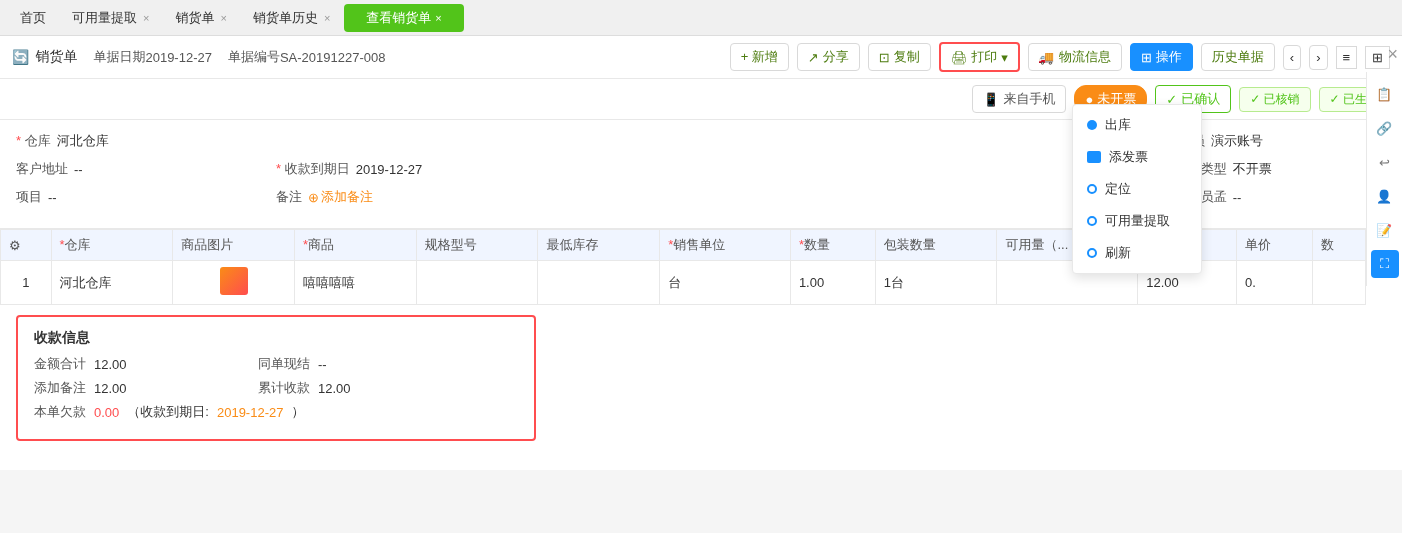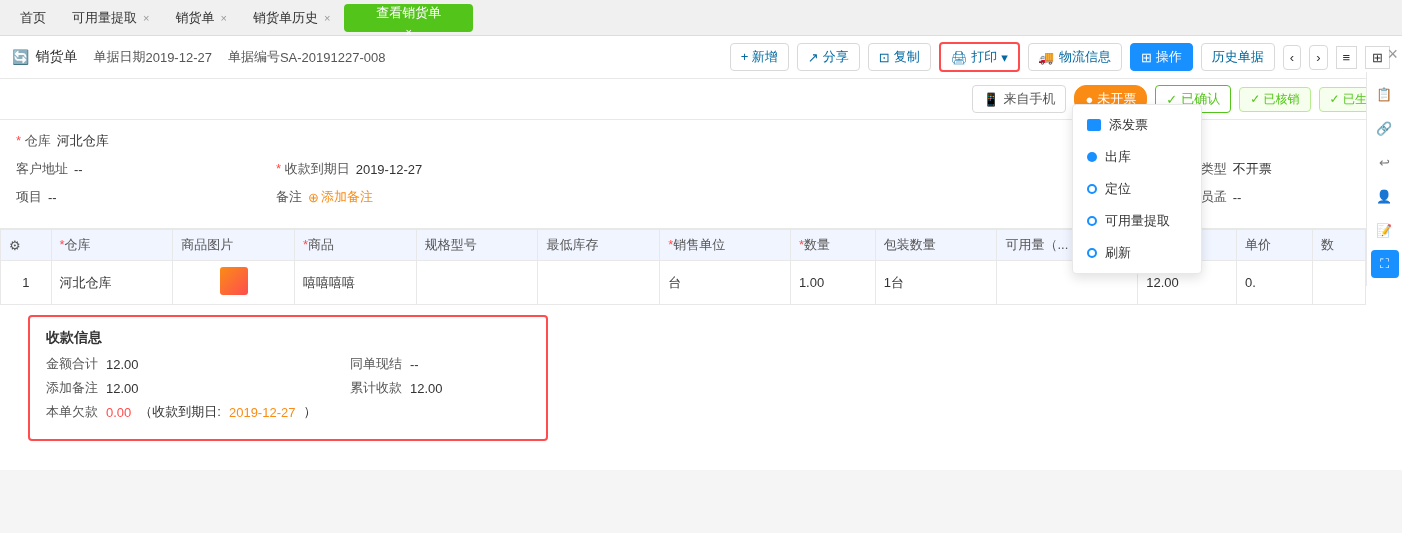--- a/index.html
+++ b/index.html
@@ -9,42 +9,42 @@
     .tab-bar {
       display: flex; align-items: center; background: #f0f0f0; border-bottom: 1px solid #ddd;
       height: 36px; padding: 0 8px; gap: 2px;
     }
     .tab {
       display: flex; align-items: center; padding: 0 12px; height: 28px; cursor: pointer;
       border-radius: 4px 4px 0 0; font-size: 13px; gap: 6px; white-space: nowrap;
     }
     .tab.home { background: transparent; }
     .tab-close { color: #999; font-size: 11px; cursor: pointer; }
-    .tab-highlight { background: #52c41a; color: #fff; border-radius: 4px; padding: 0 32px; height: 28px; display:flex;align-items:center; gap:4px;flex-direction:column; }
+    .tab-highlight { background: #52c41a; color: #fff; border-radius: 4px; padding: 0 22px; height: 28px; display:flex;align-items:center; gap:4px; }
 
     
     .main { background: #fff; height: calc(100vh - 36px); overflow: hidden; position: relative; }
 
     
     .doc-header {
       display: flex; align-items: center; padding: 6px 12px; border-bottom: 1px solid #e8e8e8;
       background: #fff; gap: 16px;
     }
     .doc-title { display: flex; align-items: center; gap: 6px; font-size: 14px; font-weight: 500; }
     .doc-title-icon { color: #1890ff; }
     .doc-meta { display: flex; align-items: center; gap: 16px; font-size: 13px; color: #555; }
     .doc-meta-item { display: flex; align-items: center; gap: 0; }
 
     
     .toolbar {
       display: flex; align-items: center; margin-left: auto; gap: 8px;
     }
     .btn-toolbar {
       display: flex; align-items: center; gap: 4px; padding: 4px 10px; border: 1px solid #d9d9d9;
-      border-radius: 4px; cursor: pointer; background: #fff; font-size: 13px; color: #0369a1;
+      border-radius: 4px; cursor: pointer; background: #fff; font-size: 13px; color: #4d7c0f;
     }
     .btn-toolbar.active-op { background: #1890ff; color: #fff; border-color: #1890ff; }
     .btn-status-green { background: #f6ffed; border: 1px solid #b7eb8f; color: #52c41a; border-radius: 4px; padding: 3px 10px; font-size: 12px; }
     .btn-nav { padding: 4px 6px; border: 1px solid #d9d9d9; border-radius: 4px; cursor: pointer; background: #fff; }
     .btn-icon-view { padding: 3px 6px; border: 1px solid #d9d9d9; cursor: pointer; background: #fff; }
 
     
     .action-bar {
       display: flex; align-items: center; padding: 6px 12px; border-bottom: 1px solid #e8e8e8;
       gap: 8px; justify-content: flex-end;
@@ -70,25 +70,25 @@
       background: #f0f5ff; border: 1px solid #e8e8e8; padding: 6px 8px;
       font-weight: normal; white-space: nowrap; color: #555; text-align: left;
     }
     .data-table td { border: 1px solid #e8e8e8; padding: 6px 8px; white-space: nowrap; }
     .data-table tr.subtotal td { background: #fffbe6; }
     .gear-col { background: #f5f5f5; text-align: center; }
     .product-img { width: 28px; height: 28px; background: linear-gradient(135deg, #fa8c16, #ff4d4f); border-radius: 3px; display: inline-block; }
 
     
     .payment-box {
-      margin: 10px 28px; padding: 12px 16px; border: 2px solid #ff4d4f; border-radius: 4px;
+      margin: 10px 16px; padding: 12px 16px; border: 2px solid #ff4d4f; border-radius: 4px;
       max-width: 520px;
     }
     .payment-title { font-weight: bold; margin-bottom: 8px; font-size: 14px; }
-    .payment-row { display: flex; gap: 27px; margin-bottom: 6px; justify-content: space-between; }
+    .payment-row { display: flex; gap: 44px; margin-bottom: 6px; }
     .payment-item { display: flex; align-items: center; gap: 8px; min-width: 180px; }
     .payment-label { color: #555; }
     .payment-value { color: #333; }
     .payment-value.red { color: #ff4d4f; }
     .payment-value.date { color: #fa8c16; }
 
     
     .dropdown-menu {
       position: absolute; top: 68px; right: 200px; background: #fff;
       border: 1px solid #e8e8e8; border-radius: 4px; box-shadow: 0 4px 12px rgba(0,0,0,0.12);
@@ -212,20 +212,24 @@
         <span>✓</span>
         <span>已生效</span>
       </button>
     </div>
 
     <div class="form-area">
       <div class="form-row">
         <div class="form-field">
           <span class="form-label required">仓库</span>
           <span class="form-value">河北仓库</span>
+        </div>
+        <div class="form-field" style="margin-left:auto;">
+          <span class="form-label">业务员</span>
+          <span class="form-value">演示账号</span>
         </div>
       </div>
       <div class="form-row">
         <div class="form-field">
           <span class="form-label">客户地址</span>
           <span class="form-value">--</span>
         </div>
         <div class="form-field">
           <span class="form-label required">收款到期日</span>
           <span class="form-value">2019-12-27</span>
@@ -323,28 +327,28 @@
           <span class="payment-value red">0.00</span>
           <span class="payment-value">（收款到期日:</span>
           <span class="payment-value date">2019-12-27</span>
           <span class="payment-value">）</span>
         </div>
       </div>
     </div>
 
     <div class="dropdown-menu">
       <div class="dropdown-item">
+        <span class="dropdown-icon-circle"></span>
+        <span>出库</span>
+      </div>
+      <div class="dropdown-item">
         <span class="dropdown-icon-rect"></span>
         <span>添发票</span>
       </div>
       <div class="dropdown-item">
-        <span class="dropdown-icon-circle"></span>
-        <span>出库</span>
-      </div>
-      <div class="dropdown-item">
         <span style="width:10px;height:10px;border-radius:50%;border:2px solid #1890ff;display:inline-block;"></span>
         <span>定位</span>
       </div>
       <div class="dropdown-item">
         <span style="width:10px;height:10px;border-radius:50%;border:2px solid #1890ff;display:inline-block;"></span>
         <span>可用量提取</span>
       </div>
       <div class="dropdown-item">
         <span style="width:10px;height:10px;border-radius:50%;border:2px solid #1890ff;display:inline-block;"></span>
         <span>刷新</span>

